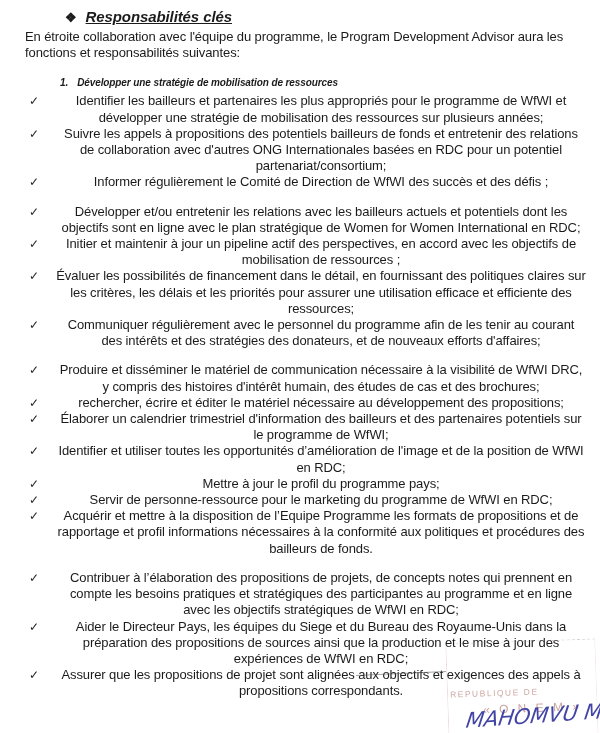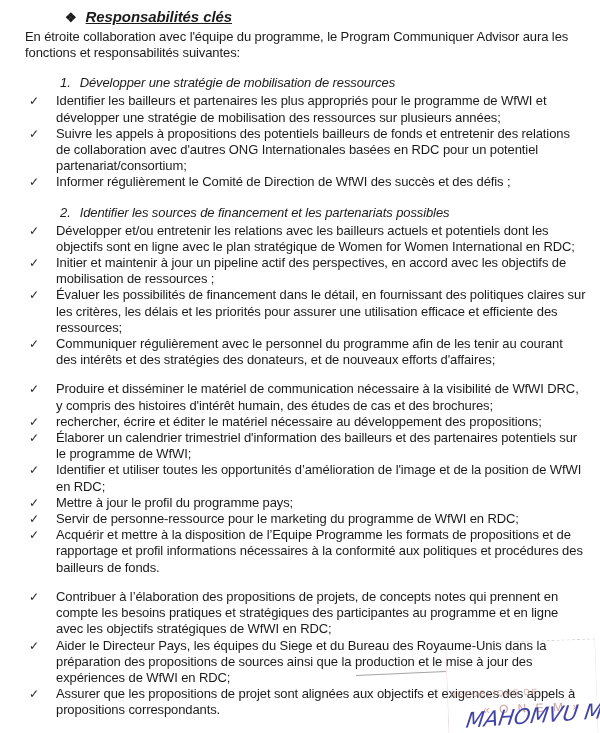--- a/index.html
+++ b/index.html
@@ -26,37 +26,37 @@
     white-space:nowrap;
   }
   .doc-title .diamond { font-style:normal; margin-right:9px; font-size:13px; }
   .doc-title .title-text { text-decoration:underline; }
 
   .intro { margin-top:2px; }
 
   .section { margin-top:13px; }
   .section-heading {
     margin-left:35px;
-    font-weight:normal;
+    font-weight:bold;
     font-style:italic;
-    font-size:13px;
+    font-size:10px;
     line-height:18px;
     margin-bottom:1px;
     white-space:nowrap;
   }
   .section-heading .num { margin-right:9px; }
 
   .item { display:flex; }
   .item .check {
     flex:none; width:27px;
     padding-left:4px;
     font-size:12px;
     color:#2a2a2a;
   }
-  .item .item-text { flex:1; padding-right:2px; }
+  .item .item-text { flex:1; padding-right:2px;text-align:center; }
 
   
   .stamp-border {
     position:absolute;
     left:447px; top:641px;
     width:148px; height:100px;
     border-left:1px dotted rgba(190,130,130,0.55);
     border-top:1px dashed rgba(170,150,150,0.45);
     border-right:1px dotted rgba(190,130,130,0.35);
     transform:rotate(-2deg);
@@ -104,44 +104,41 @@
 </head>
 <body>
 
 <div class="page">
   <div class="content">
 
     <div class="doc-title">
       <span class="diamond">❖</span><span class="title-text">Responsabilités clés</span>
     </div>
 
-    <div class="intro">En étroite collaboration avec l'équipe du programme, le Program Communiquer Advisor aura les fonctions et responsabilités suivantes:</div>
+    <div class="intro">En étroite collaboration avec l'équipe du programme, le Program Development Advisor aura les fonctions et responsabilités suivantes:</div>
 
     <div class="section">
       <div class="section-heading">
         <span class="num">1.</span><span>Développer une stratégie de mobilisation de ressources</span>
       </div>
       <div class="item">
         <span class="check">✓</span>
         <span class="item-text">Identifier les bailleurs et partenaires les plus appropriés pour le programme de WfWI et développer une stratégie de mobilisation des ressources sur plusieurs années;</span>
       </div>
       <div class="item">
         <span class="check">✓</span>
         <span class="item-text">Suivre les appels à propositions des potentiels bailleurs de fonds et entretenir des relations de collaboration avec d'autres ONG Internationales basées en RDC pour un potentiel partenariat/consortium;</span>
       </div>
       <div class="item">
         <span class="check">✓</span>
         <span class="item-text">Informer régulièrement le Comité de Direction de WfWI des succès et des défis ;</span>
       </div>
     </div>
 
     <div class="section">
-      <div class="section-heading">
-        <span class="num">2.</span><span>Identifier les sources de financement et les partenariats possibles</span>
-      </div>
       <div class="item">
         <span class="check">✓</span>
         <span class="item-text">Développer et/ou entretenir les relations avec les bailleurs actuels et potentiels dont les objectifs sont en ligne avec le plan stratégique de Women for Women International en RDC;</span>
       </div>
       <div class="item">
         <span class="check">✓</span>
         <span class="item-text">Initier et maintenir à jour un pipeline actif des perspectives, en accord avec les objectifs de mobilisation de ressources ;</span>
       </div>
       <div class="item">
         <span class="check">✓</span>

